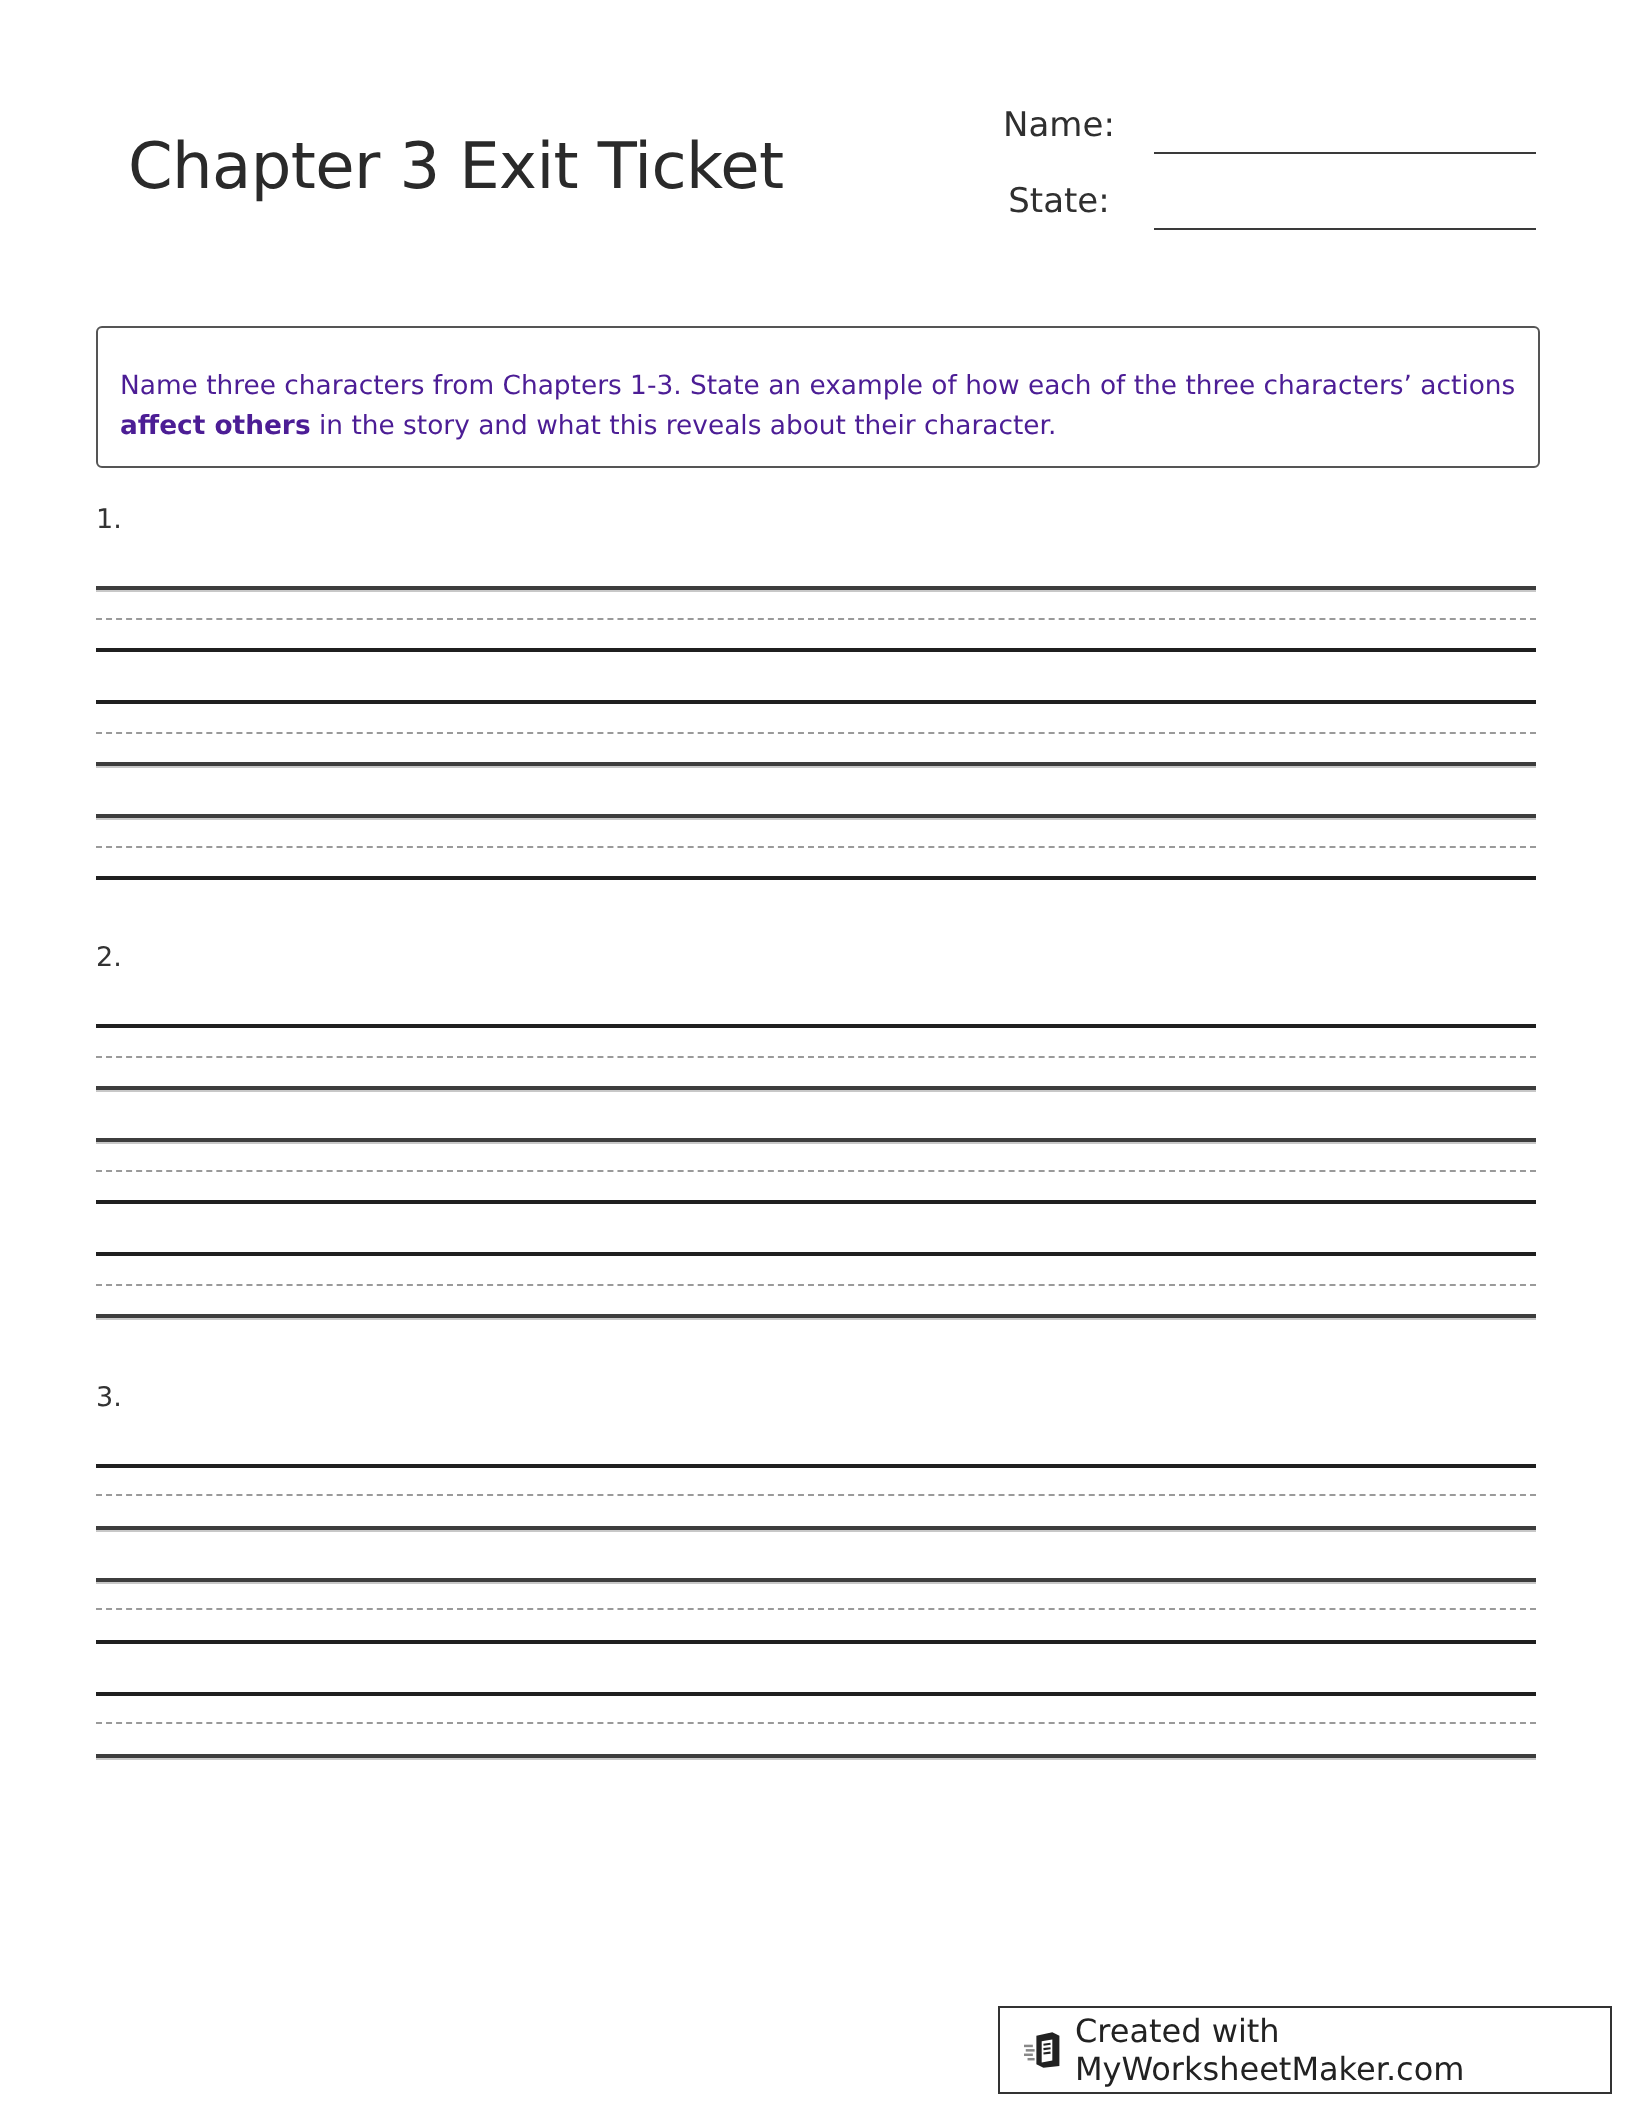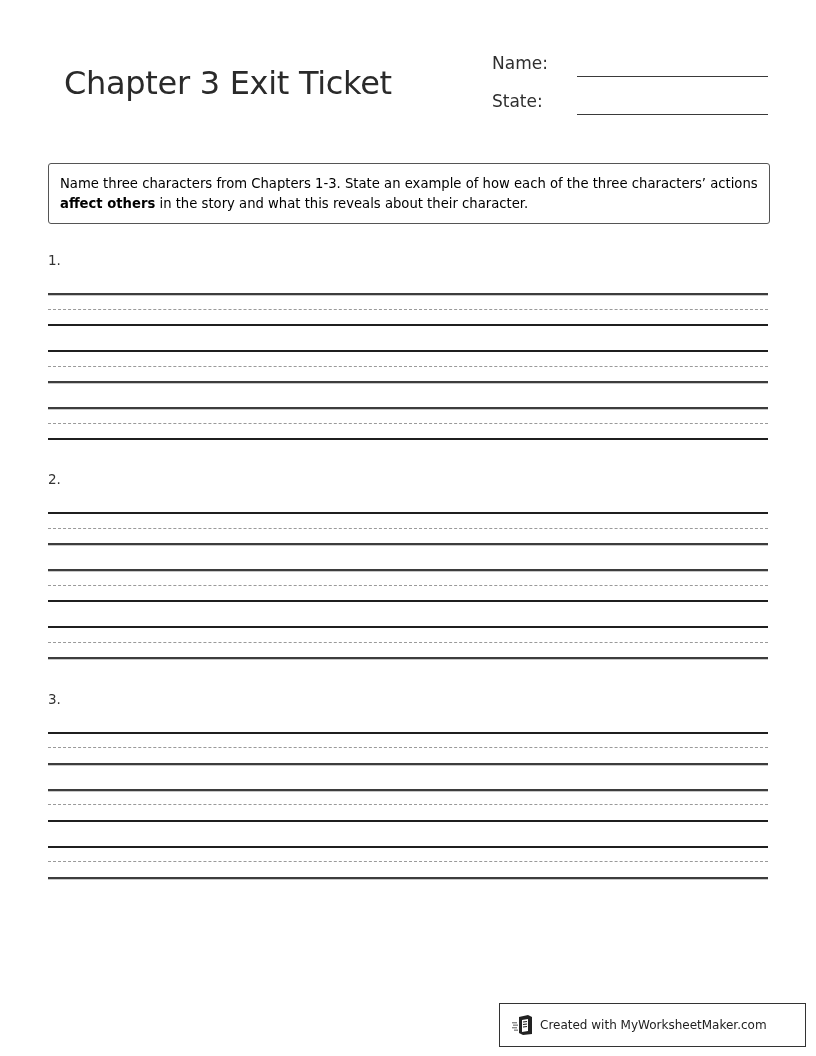--- a/index.html
+++ b/index.html
@@ -1,35 +1,35 @@
 <!DOCTYPE html>
 <html><head>
 <meta charset="utf-8">
 <style>
   html, body { margin: 0; padding: 0; background: #ffffff; }
   body { width: 816px; height: 1056px; position: relative; overflow: hidden;
          font-family: "DejaVu Sans", sans-serif; color: #2b2b2b; }
   .title { position: absolute; left: 48px; top: 47px; font-size: 32px; font-weight: normal;
            letter-spacing: -0.3px; color: #2a2a2a; margin: 16px; line-height: 40px; }
   .field { position: absolute; display: flex; align-items: flex-end; }
-  .field-label { font-size: 17px; color: #2f2f2f; text-align: left; width: 75px; line-height: 20px; }
+  .field-label { font-size: 17px; color: #2f2f2f; text-align: center; width: 75px; line-height: 20px; }
   .field-line { position: absolute; left: 86px; width: 191px; border-bottom: 1.5px solid #3a3a3a; }
   .prompt-box { position: absolute; left: 48px; top: 163px; width: 700px; height: 42px;
-                border: 1.3px solid #555; border-radius: 3px; padding: 10px 9px 7px 11px;
-                font-size: 13.2px; line-height: 20px; color: #000000; }
+                border: 1.3px solid #555; border-radius: 3px; padding: 20px 9px 7px 11px;
+                font-size: 13.2px; line-height: 20px; color: #4c1d95; }
   .prompt-box b { font-weight: bold; }
   .qnum { position: absolute; left: 48px; font-size: 13.5px; color: #333; }
   .line { position: absolute; left: 48px; width: 720px; }
   .solid-a { border-top: 2px solid #3d3d3d; box-shadow: 0 1px 0 #c8c8c8; }
   .solid-b { border-top: 2px solid #1f1f1f; }
   .dashed { border-top: 1.5px dashed #9a9a9a; }
   .footer { position: absolute; left: 499px; top: 1003px; width: 305px; height: 42px;
             border: 1.3px solid #333; display: flex; align-items: center; }
   .footer-icon { margin-left: 12px; width: 22px; height: 22px; }
-  .footer-text { margin-left: 6px; font-size: 12px; color: #222; }
+  .footer-text { margin-left: 6px; font-size: 16px; color: #222; }
 </style>
 </head>
 <body>
 
 <h1 class="title">Chapter 3 Exit Ticket</h1>
 
 <div class="field" style="left:492px; top:53px;">
   <span class="field-label">Name:</span>
 </div>
 <div class="field-line" style="left:577px; top:76px; width:191px;"></div>

